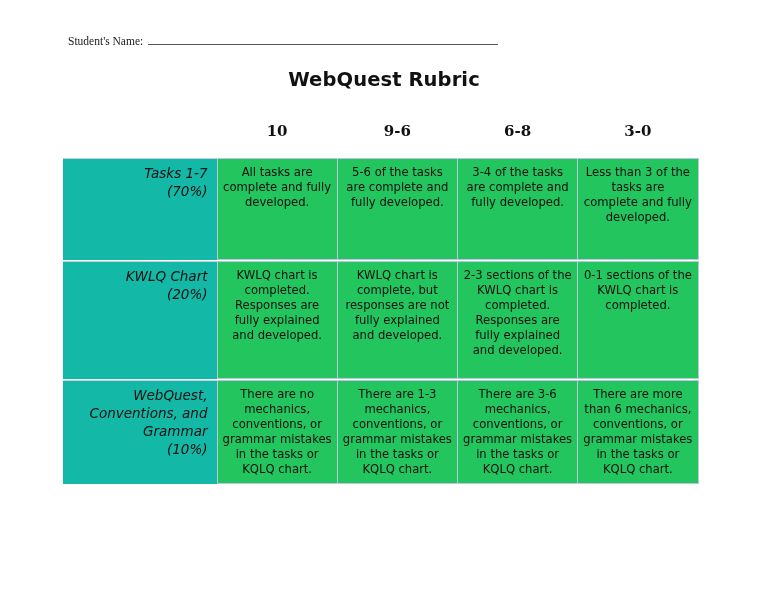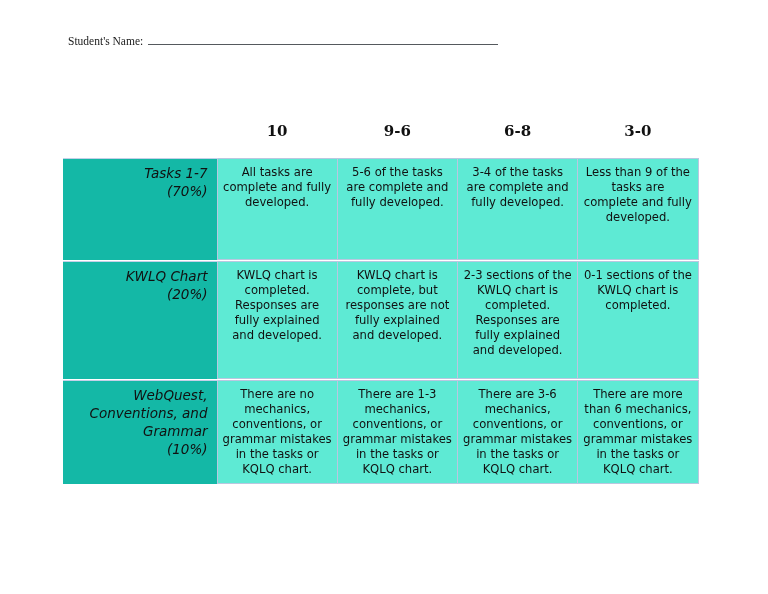--- a/index.html
+++ b/index.html
@@ -98,21 +98,21 @@
     font-style: italic;
     font-size: 13.5px;
     line-height: 1.33;
     color: #111111;
     background: #14b8a6;
   }
 
   
   .rubric td.cell {
     border: 1.1px solid #b9c7e0;
-    background: #5eead4;
+    background: #22c55e;
     padding: 6px 5px 6px 5px;
     text-align: center;
     vertical-align: top;
     font-family: "DejaVu Sans", sans-serif;
     font-size: 11.6px;
     line-height: 1.3;
     color: #111111;
   }
 
   
@@ -130,20 +130,21 @@
 </head>
 <body>
 
 <div class="page" data-name="document-page">
 
   <div class="name-row" data-name="student-name-field-row">
     <span class="name-label" data-name="student-name-label">Student's Name:</span>
     <span class="name-blank" data-name="student-name-input"></span>
   </div>
 
+  <div class="doc-title" data-name="page-title">WebQuest Rubric</div>
 
   <div class="rubric-wrap" data-name="rubric-table-container">
     <table class="rubric" data-name="rubric-table">
       <colgroup>
         <col class="c-label">
         <col class="c-score">
         <col class="c-score">
         <col class="c-score">
         <col class="c-score">
       </colgroup>
@@ -159,21 +160,21 @@
       <tbody data-name="table-body">
 
         <tr data-name="table-row">
           <td class="row-label" data-name="row-label-tasks">
             <span data-name="criterion-name">Tasks 1-7</span><br>
             <span data-name="criterion-weight">(70%)</span>
           </td>
           <td class="cell" data-name="rubric-cell">All tasks are complete and fully developed.</td>
           <td class="cell" data-name="rubric-cell">5-6 of the tasks are complete and fully developed.</td>
           <td class="cell" data-name="rubric-cell">3-4 of the tasks are complete and fully developed.</td>
-          <td class="cell" data-name="rubric-cell">Less than 9 of the tasks are complete and fully developed.</td>
+          <td class="cell" data-name="rubric-cell">Less than 3 of the tasks are complete and fully developed.</td>
         </tr>
 
         <tr class="spacer-row" data-name="row-gap">
           <td colspan="5" data-name="row-gap-cell"></td>
         </tr>
 
         <tr data-name="table-row">
           <td class="row-label" data-name="row-label-kwlq-chart">
             <span data-name="criterion-name">KWLQ Chart</span><br>
             <span data-name="criterion-weight">(20%)</span>

